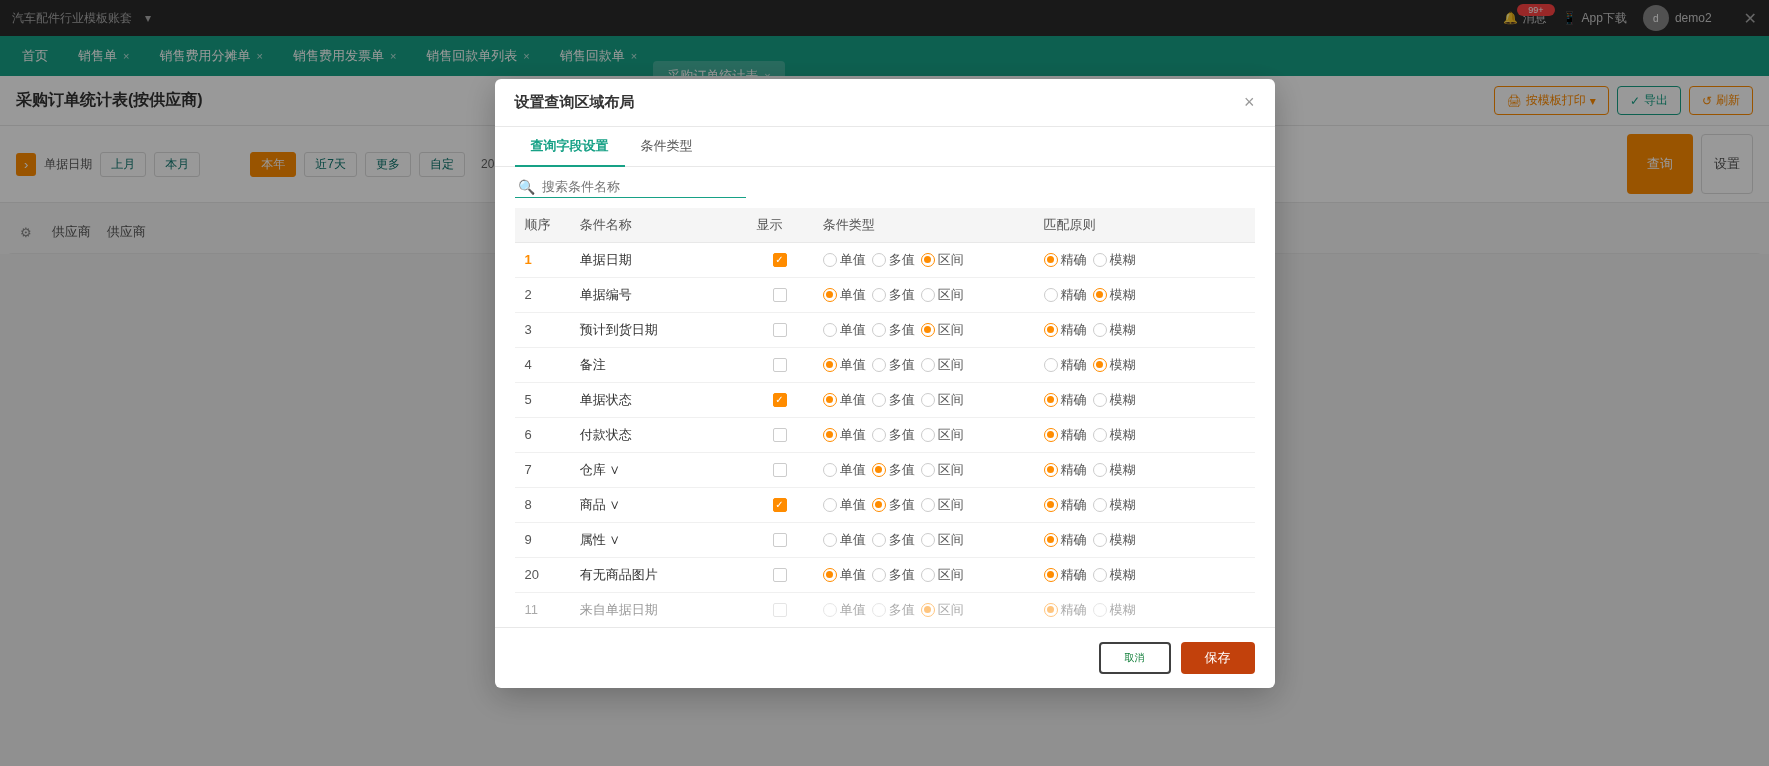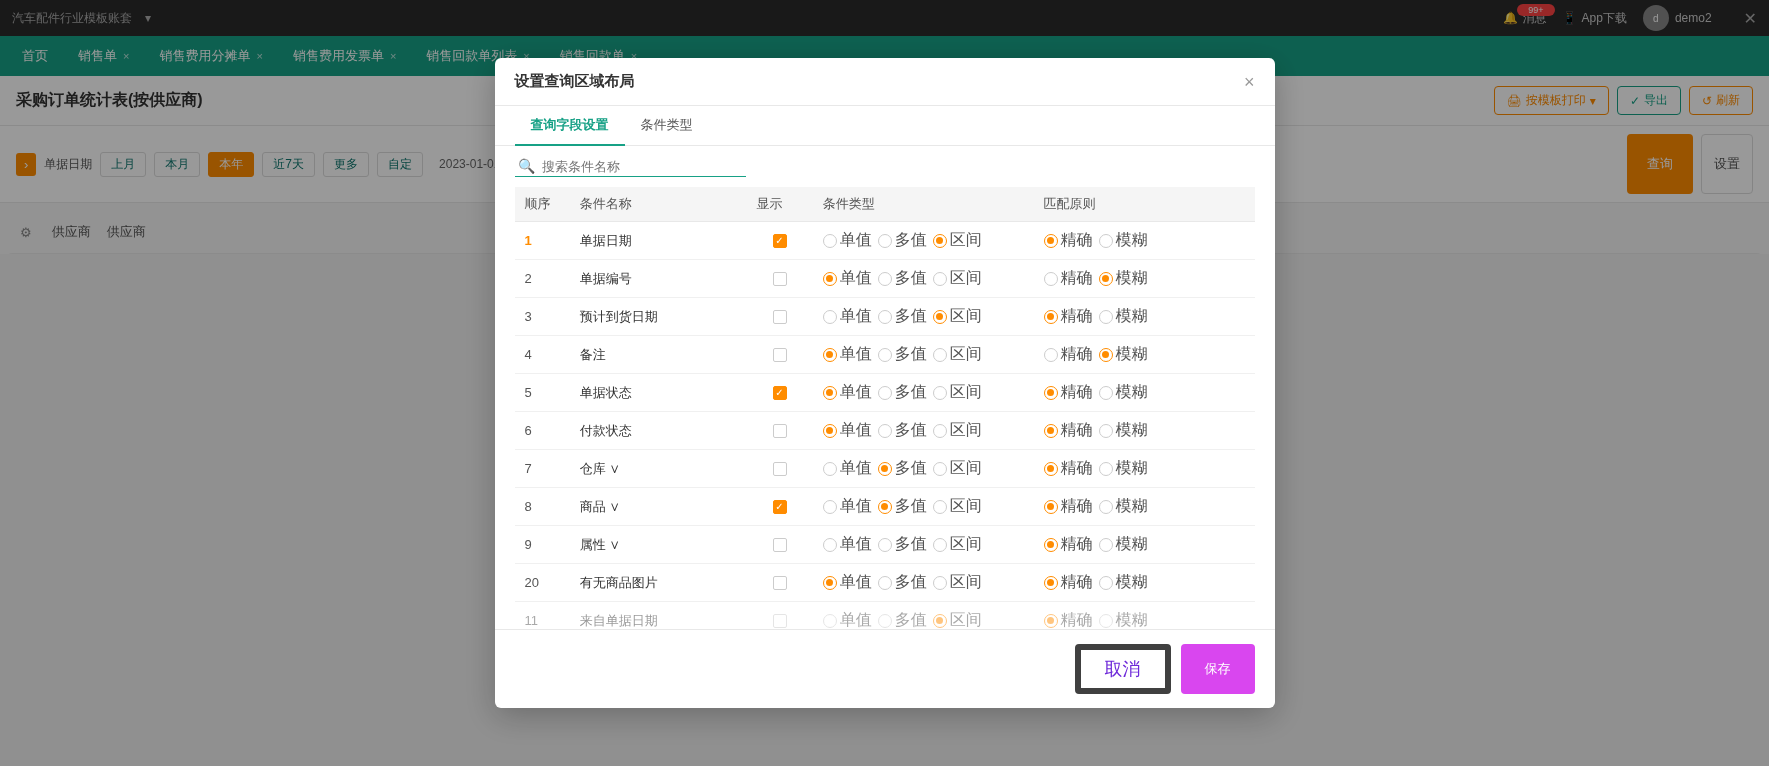--- a/index.html
+++ b/index.html
@@ -70,21 +70,21 @@
       background: white;
       padding: 8px 16px;
       display: flex;
       align-items: center;
       gap: 8px;
       border-bottom: 1px solid #e8e8e8;
     }
     .filter-toggle { background: #ff8c00; color: white; border: none; padding: 4px 8px; border-radius: 3px; cursor: pointer; font-size: 13px; }
     .filter-label { color: #555; font-size: 12px; }
     .filter-btn { padding: 3px 10px; border-radius: 3px; border: 1px solid #ddd; cursor: pointer; font-size: 12px; color: #0f766e; background: white; }
-    .filter-btn.active { background: #ff8c00; color: white; border-color: #ff8c00; }
+    .filter-btn.active { background: #ff8c00; color: white; border-color: #ff8c00; margin-left: 42px; }
     .filter-date { font-size: 12px; color: #666; margin-left: 8px; }
     .btn-query { background: #ff8c00; color: white; border: none; padding: 21px 20px; border-radius: 4px; cursor: pointer; font-size: 13px; margin-left: auto; }
     .btn-set { border: 1px solid #ddd; color: #555; background: white; padding: 5px 12px; border-radius: 4px; cursor: pointer; font-size: 13px; }
 
     
     .table-area {
       background: white;
       margin: 8px;
       border-radius: 4px;
       overflow: hidden;
@@ -207,21 +207,21 @@
       background: white;
       flex-shrink: 0;
     }
     .radio-circle.checked { border-color: #ff8c00; }
     .radio-circle.checked::after {
       content: '';
       width: 7px; height: 7px;
       border-radius: 50%;
       background: #ff8c00;
     }
-    .radio-label { font-size: 16px; color: #555; }
+    .radio-label { font-size: 13px; color: #555; }
 
     
     .check-box {
       width: 14px; height: 14px;
       border: 1.5px solid #ccc;
       border-radius: 2px;
       display: flex; align-items: center; justify-content: center;
       background: white;
       cursor: pointer;
     }
@@ -236,22 +236,22 @@
     .col-match { width: 200px; }
 
     
     .modal-footer {
       padding: 14px 20px;
       display: flex;
       justify-content: flex-end;
       gap: 10px;
       border-top: 1px solid #e8e8e8;
     }
-    .btn-cancel { border: 6px solid #404040; background: white; color: #6d28d9; padding: 7px 24px; border-radius: 4px; cursor: pointer; font-size: 18px; }
-    .btn-save { background: #d946ef; color: white; border: none; padding: 7px 24px; border-radius: 4px; cursor: pointer; font-size: 13px; }
+    .btn-cancel { border: 2px solid #404040; background: white; color: #15803d; padding: 7px 24px; border-radius: 4px; cursor: pointer; font-size: 10px; }
+    .btn-save { background: #c2410c; color: white; border: none; padding: 7px 24px; border-radius: 4px; cursor: pointer; font-size: 13px; }
   </style>
 </head>
 <body>
 
 <div class="top-bar">
   <div class="top-bar-left">
     <span>汽车配件行业模板账套</span>
     <span style="cursor:pointer; color:#aaa;">▾</span>
   </div>
   <div class="top-bar-right">

